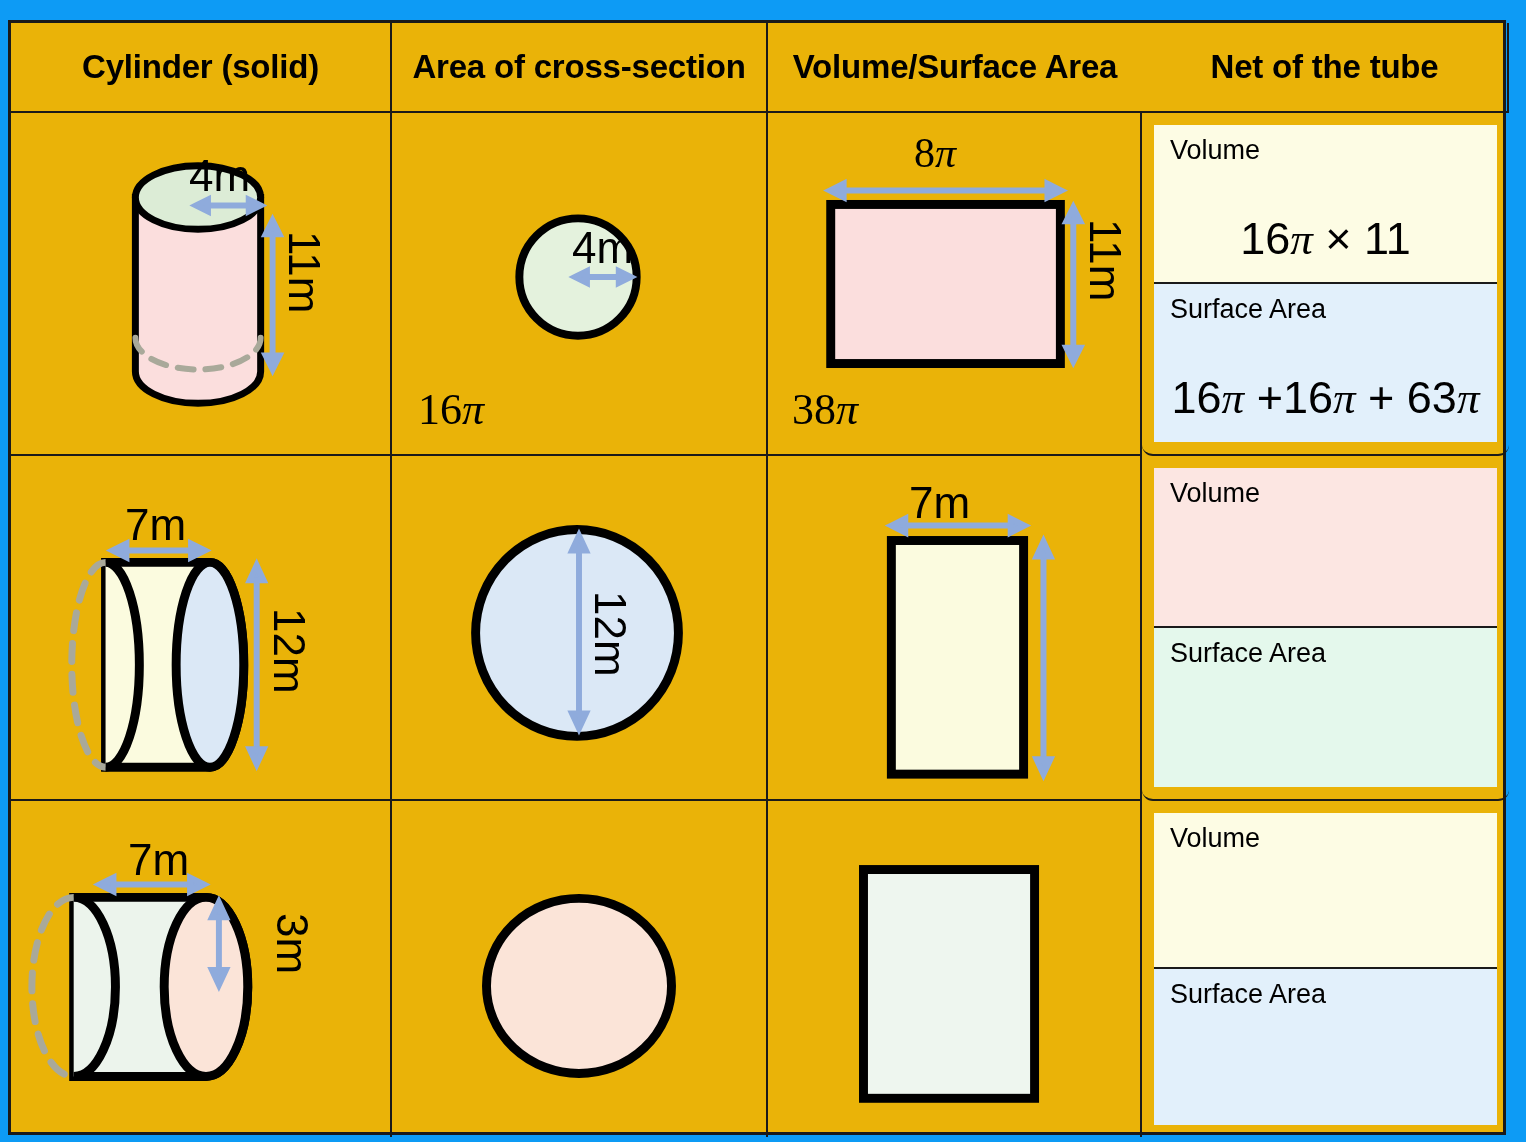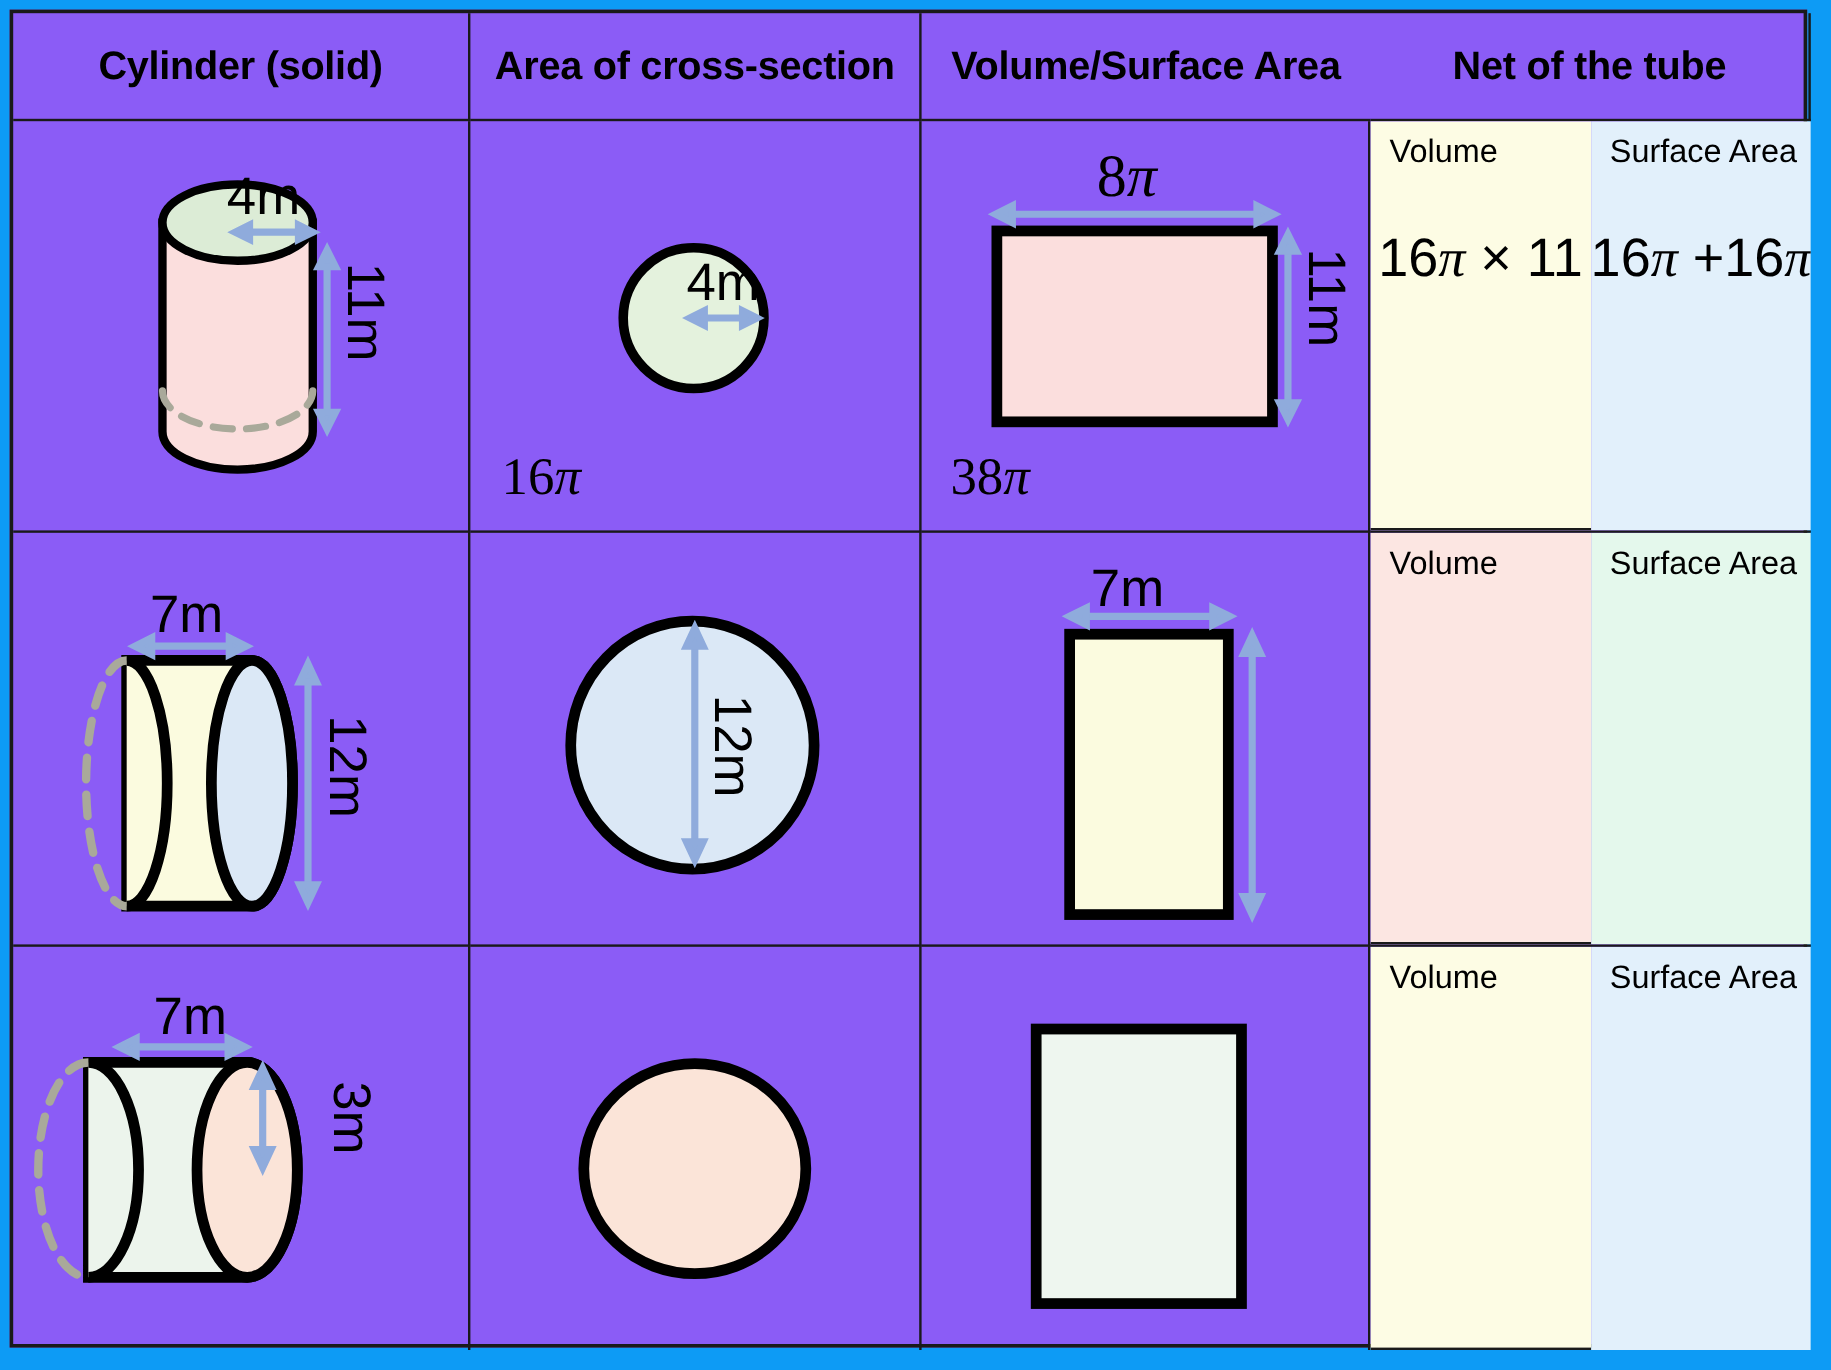--- a/index.html
+++ b/index.html
@@ -20,24 +20,24 @@
     width: 1526px;
     height: 1142px;
     background: #0d9bf5;
     box-sizing: border-box;
   }
 
   
   .worksheet {
     position: absolute;
     left: 8px;
-    top: 8px;
+    top: 20px;
     width: 1498px;
     height: 1115px;
-    background: #8b5cf6;
+    background: #eab308;
     border: 3px solid #1a1a1a;
     box-sizing: border-box;
     display: grid;
     grid-template-columns: 381px 376px 374px 367px;
     grid-template-rows: 90px 343px 345px 336px;
   }
 
   .cell {
     position: relative;
     border-right: 2px solid #1a1a1a;
@@ -74,21 +74,23 @@
     color: #000;
     line-height: 1;
   }
   .answer .pi { font-style: italic; }
   .ans-csec { left: 26px; bottom: 22px; margin-top: 28px; }
   .ans-net  { left: 24px; bottom: 22px; }
 
   
   .vs-cell {
     display: flex;
-    padding: 0;
+    flex-direction: column;
+    padding: 12px;
+    border-radius: 11px;
   }
   .vs-half {
     flex: 1 1 50%;
     position: relative;
     box-sizing: border-box;
     overflow: hidden;
   }
   .vs-half.top { border-bottom: 2px solid #1a1a1a; }
   .vs-label {
     position: absolute;
@@ -192,21 +194,21 @@
             <polygon points="62,78 76,71 76,85"></polygon>
             <polygon points="295,78 281,71 281,85"></polygon>
           </g>
           <g stroke="#8fabdc" stroke-width="6" fill="#8fabdc">
             <line x1="307" y1="105" x2="307" y2="240"></line>
             <polygon points="307,95 300,109 314,109"></polygon>
             <polygon points="307,250 300,236 314,236"></polygon>
           </g>
         </svg>
       </div>
-      <div style="position:absolute;left:146px;top:16px;font-family:'Liberation Serif',serif;font-size:50px;color:#000;">
+      <div style="position:absolute;left:146px;top:16px;font-family:'Liberation Serif',serif;font-size:42px;color:#000;">
         <span>8</span><span style="font-style:italic;">π</span>
       </div>
       <div style="position:absolute;left:312px;top:106px;font-size:44px;color:#000;writing-mode:vertical-rl;">11m</div>
       <div class="answer ans-net">
         <span>38</span><span class="pi">π</span>
       </div>
     </div>
 
     <div class="cell lastcol vs-cell">
       <div class="vs-half top fill-cream">

